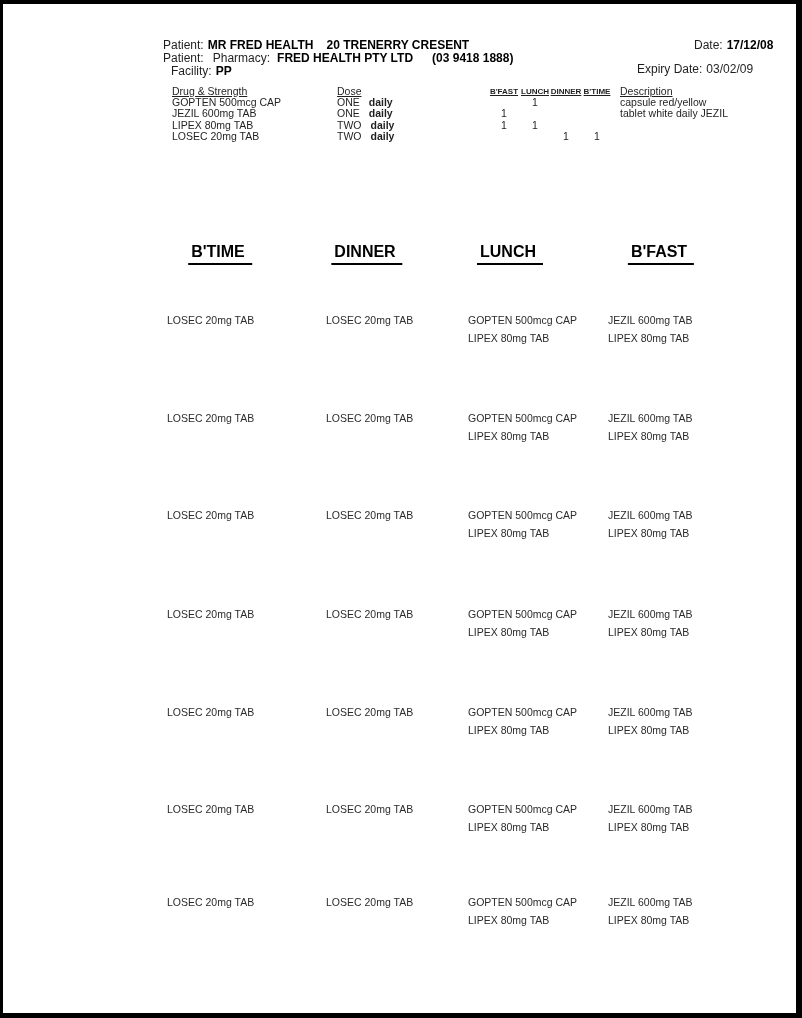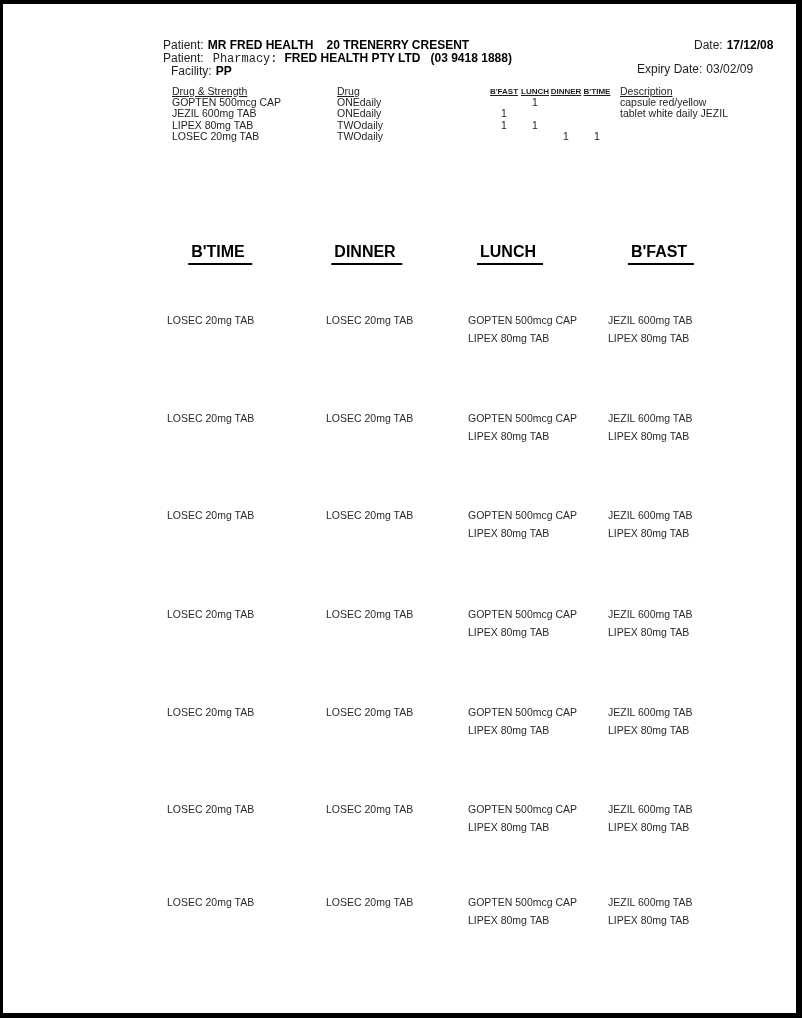--- a/index.html
+++ b/index.html
@@ -13,33 +13,33 @@
   .edge{position:absolute;background:#000;}
   .edge-top{top:0;left:0;width:802px;height:4px;}
   .edge-left{top:0;left:0;width:3px;height:1018px;}
   .edge-right{top:0;right:0;width:6px;height:1018px;}
   .edge-bottom{bottom:0;left:0;width:802px;height:5px;}
 
   .hline{position:absolute;font-size:12px;line-height:13px;white-space:nowrap;color:#1f1f1f;}
   .b{font-weight:bold;color:#000;}
   .gap4{margin-left:4px;}
   .gap5{margin-left:7px;}
-  .gap7{margin-left:10px;}
-  .gap9{margin-left:9px;font-family:Liberation Mono, monospace;}
+  .gap7{margin-left:19px;}
+  .gap9{margin-left:9px;}
   .gap13{margin-left:13px;}
 
   
   .medtable{position:absolute;left:172px;top:84px;width:600px;font-size:10.5px;color:#1f1f1f;}
   .mrow{display:grid;grid-template-columns:165px 151px 32px 30px 32px 30px 8px auto;align-items:end;height:11.4px;line-height:11.4px;}
   .mrow.mhead{height:13px;}
   .u{text-decoration:underline;}
   .mini{font-size:8px;text-align:center;font-weight:bold;letter-spacing:0;}
   .num{text-align:center;}
   .nowrap{white-space:nowrap;}
-  .dosefreq{margin-left:0;}
+  .dosefreq{margin-left:9px;font-weight:bold;}
 
   
   .gheader{
     position:absolute;top:242px;transform:translateX(-50%);
     font-size:16px;line-height:20px;font-weight:bold;color:#000;
     border-bottom:2px solid #000;padding:0 7px 1px 3px;white-space:nowrap;
   }
   .gh0{left:220px;} .gh1{left:367px;} .gh2{left:510px;} .gh3{left:661px;}
   .gcell{position:absolute;width:155px;}
   .gline{height:17.5px;line-height:17.5px;font-size:10.5px;color:#2b2b2b;white-space:nowrap;}
@@ -64,21 +64,21 @@
 <div class="hline" style="left:694px;top:39px;">
   <span>Date:</span><span class="b gap4">17/12/08</span>
 </div>
 <div class="hline" style="left:637px;top:63px;">
   <span>Expiry Date:</span><span class="gap4">03/02/09</span>
 </div>
 
 <div class="medtable">
   <div class="mrow mhead">
     <div class="u nowrap">Drug &amp; Strength</div>
-    <div class="u nowrap">Drug</div>
+    <div class="u nowrap">Dose</div>
     <div class="mini u">B'FAST</div>
     <div class="mini u">LUNCH</div>
     <div class="mini u">DINNER</div>
     <div class="mini u">B'TIME</div>
     <div></div>
     <div class="u nowrap">Description</div>
   </div>
 
   <div class="mrow">
     <div class="nowrap">GOPTEN 500mcg CAP</div>

